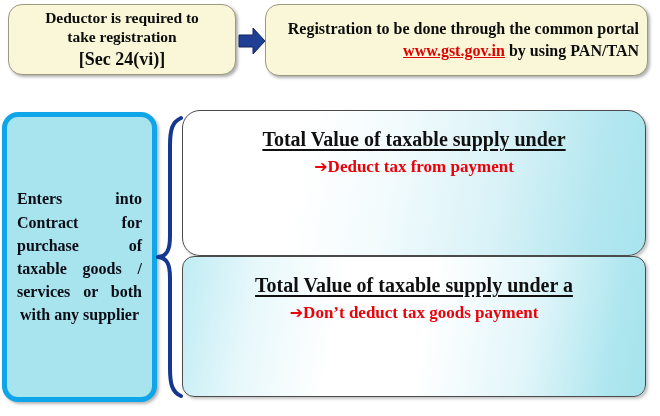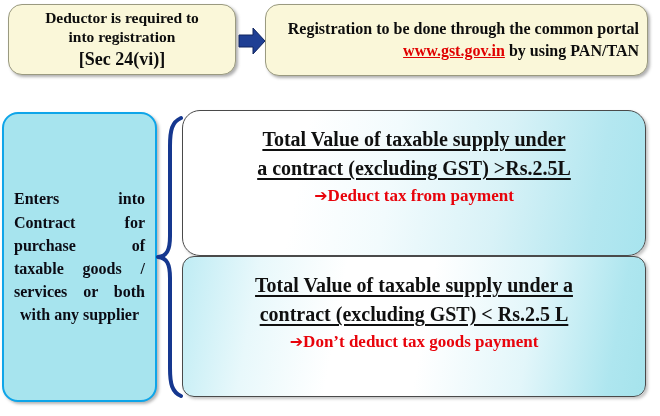--- a/index.html
+++ b/index.html
@@ -70,21 +70,21 @@
     left: 238px;
     top: 26px;
     width: 28px;
     height: 30px;
   }
 
   
   #box-contract {
     left: 2px; top: 112px; width: 155px; height: 290px;
     background: #A7E4EE;
-    border: 2px solid #0ea5e9;
+    border: 5px solid #0ea5e9;
     border-radius: 16px;
     box-shadow: 2px 2px 3px rgba(90,90,90,0.45);
     color: #0b0b14;
     font-weight: bold;
     font-size: 16px;
   }
   #box-contract .inner {
     width: 100%;
     padding: 0 10px;
     box-sizing: border-box;
@@ -155,21 +155,21 @@
   }
 </style>
 </head>
 <body>
 
 <div id="canvas">
 
   <div class="box yellow-box" id="box-deductor">
     <div class="inner">
       <span>Deductor is required to</span><br>
-      <span>into registration</span>
+      <span>take registration</span>
       <span class="small-line">[Sec 24(vi)]</span>
     </div>
   </div>
 
   <div id="arrow-blue">
     <svg width="28" height="30" viewBox="0 0 28 30" xmlns="http://www.w3.org/2000/svg">
       <polygon points="1,9 15,9 15,2 27,15 15,28 15,21 1,21" fill="#1F3F94" stroke="#10255e" stroke-width="1"></polygon>
     </svg>
   </div>
 
@@ -186,26 +186,24 @@
   <div id="brace">
     <svg width="30" height="290" viewBox="0 0 30 290" xmlns="http://www.w3.org/2000/svg">
       <path d="M26 6 C17 10, 15 18, 15 34 L15 124 C15 138, 12 144, 3 145
                C12 146, 15 152, 15 166 L15 256 C15 272, 17 280, 26 284" fill="none" stroke="#15378F" stroke-width="4" stroke-linecap="round" stroke-linejoin="round"></path>
     </svg>
   </div>
 
   <div class="box result-box" id="box-above">
     <div class="inner">
       <span class="cond-line">Total Value of taxable supply under </span>
-      <span class="cond-line">a contract (excluding GST) &gt;Rs.2.5L</span>
       <span class="action-line"><span class="arrow-glyph">➔</span><span>Deduct tax from payment</span></span>
     </div>
   </div>
 
   <div class="box result-box" id="box-below">
     <div class="inner">
       <span class="cond-line">Total Value of taxable supply under a </span>
-      <span class="cond-line">contract (excluding GST) &lt; Rs.2.5 L</span>
       <span class="action-line"><span class="arrow-glyph">➔</span><span>Don’t deduct tax goods payment</span></span>
     </div>
   </div>
 
 </div>
 
 </body></html>

